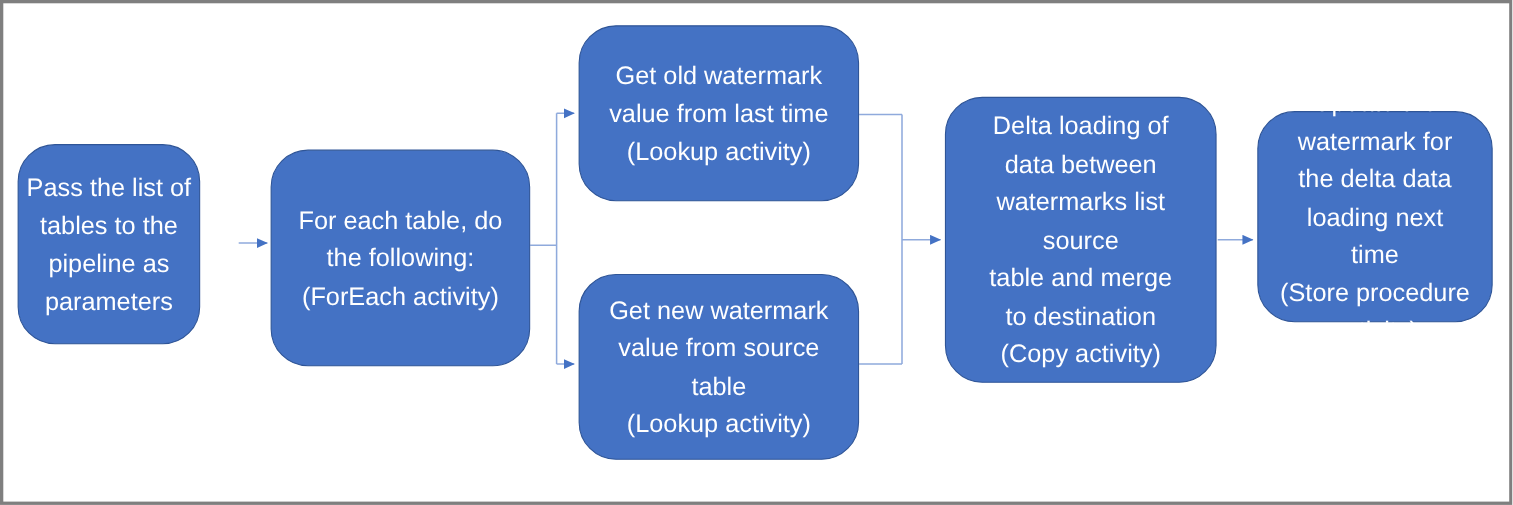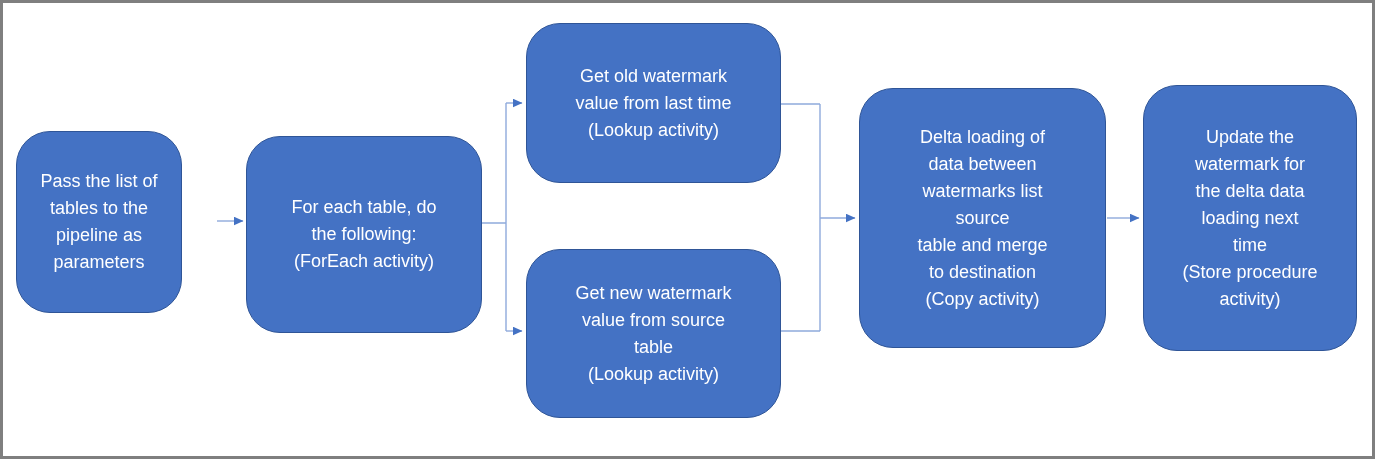--- a/index.html
+++ b/index.html
@@ -30,29 +30,29 @@
     border-radius:34px;
     display:flex;
     align-items:center;
     justify-content:center;
     color:var(--node-text,#ffffff);
     padding:8px 6px;
   }
   .label{
     white-space:pre-line;
     text-align:center;
-    font-size:18px;
+    font-size:23px;
     line-height:1.5;
   }
   .n0{left:13px;  top:128px; width:166px; height:182px;}
   .n1{left:243px; top:121px; width:236px; height:197px;margin-top:12px;}
   .n2{left:523px; top:20px;  width:255px; height:160px;}
   .n3{left:523px; top:246px; width:255px; height:169px;}
   .n4{left:856px; top:85px;  width:247px; height:260px;}
-  .n5{left:1140px;top:82px;  width:214px; height:266px;}
+  .n5{left:1140px;top:98px;  width:214px; height:192px;}
 </style>
 </head>
 <body>
 
 <div class="frame">
 
   <svg class="connectors" viewBox="0 0 1375 459" xmlns="http://www.w3.org/2000/svg">
     <defs>
       <marker id="arrow" markerUnits="userSpaceOnUse" markerWidth="11" markerHeight="10" refX="9.5" refY="4.5" orient="auto">
         <path d="M0,0 L10,4.5 L0,9 Z" fill="#4472c4" style="fill:var(--arrow-fill,#4472c4);stroke:none"></path>

